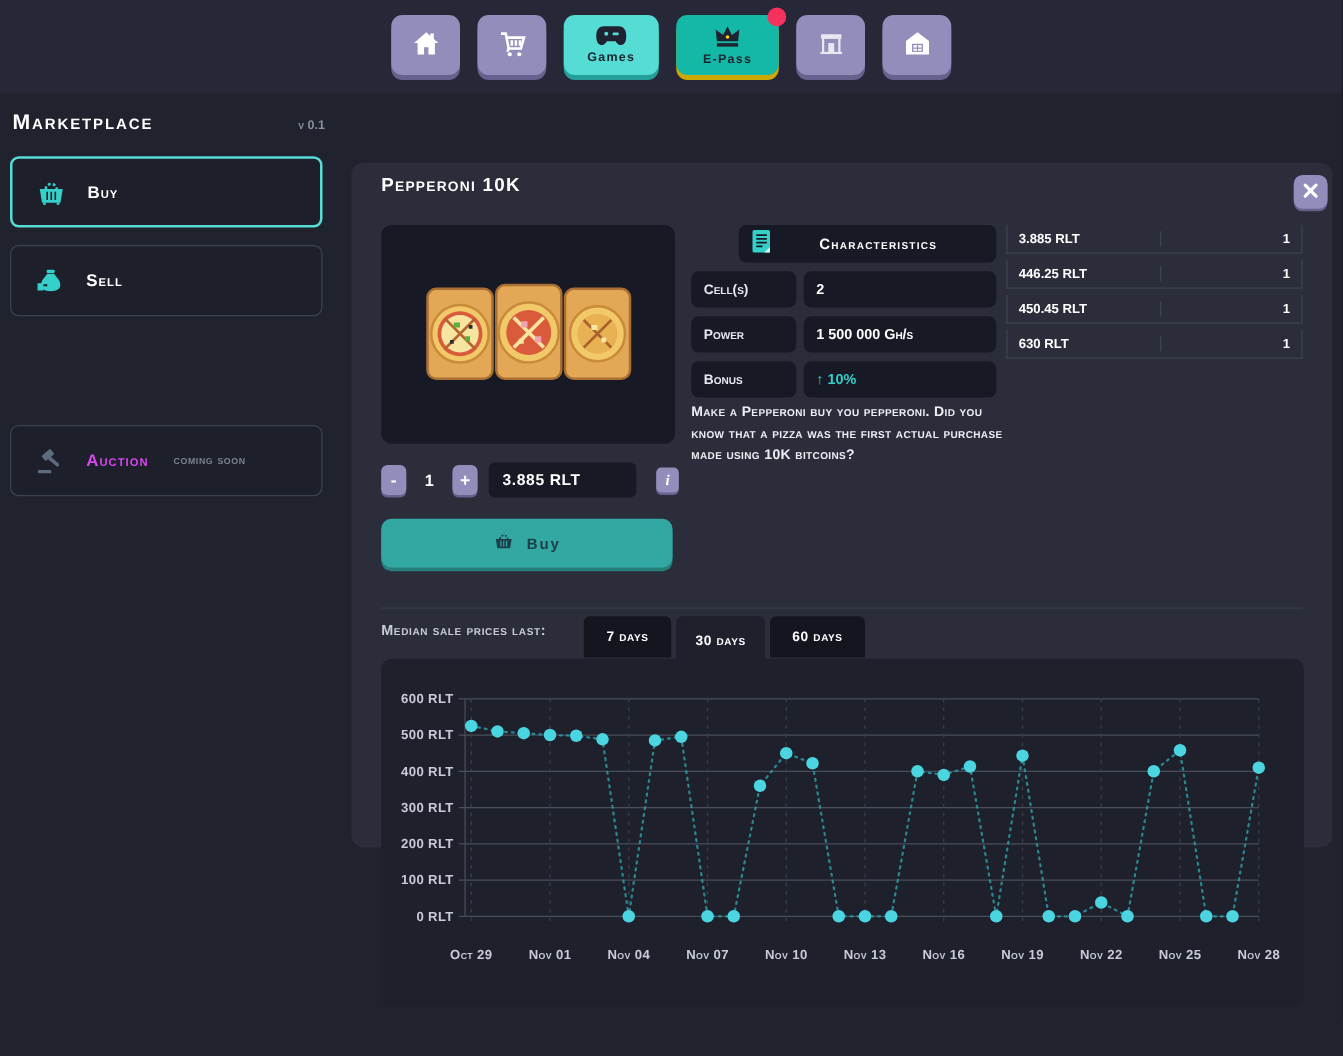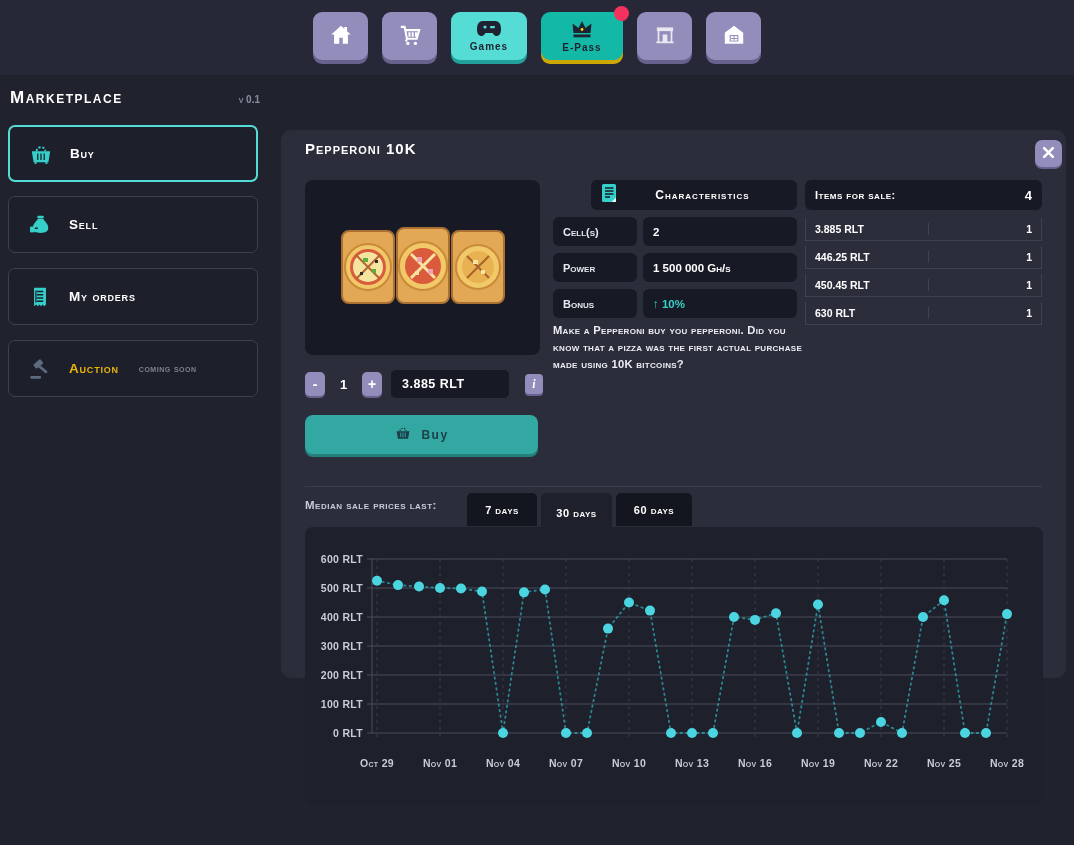--- a/index.html
+++ b/index.html
@@ -25,21 +25,21 @@
   
   .page{position:absolute;top:75px;left:0;right:0;bottom:0;background:#20222d;}
   .sb-header{position:absolute;top:13px;left:10px;width:250px;display:flex;justify-content:space-between;align-items:baseline;}
   .sb-title{font-size:17px;font-weight:bold;letter-spacing:1.5px;}
   .sb-version{font-size:10px;color:#8a8ea0;font-weight:bold;}
   .side-btn{position:absolute;left:8px;width:250px;height:57px;border-radius:7px;
     background:#1d202b;border:1px solid #3c4050;display:flex;align-items:center;cursor:pointer;padding-left:16px;gap:14px;}
   .side-btn.active{border:2px solid #56dcd6;}
   .side-label{font-size:13.5px;font-weight:bold;letter-spacing:.8px;}
   .side-note{font-size:10px;color:#7d8290;font-weight:bold;letter-spacing:.5px;margin-left:6px;}
-  .side-btn.disabled .side-label{color:#eab308;}
+  .side-btn.disabled .side-label{color:#d946ef;}
   .icon-box{width:30px;height:30px;display:flex;align-items:center;justify-content:center;}
   
   .main-panel{position:absolute;left:281px;top:55px;width:785px;height:548px;background:#2b2d3b;border-radius:10px;}
   .close-btn{position:absolute;top:10px;right:4px;width:27px;height:27px;border:0;border-radius:7px;
     background:#938dbb;box-shadow:0 2px 0 #67618d;cursor:pointer;display:flex;align-items:center;justify-content:center;}
   .item-title{position:absolute;left:24px;top:10px;font-size:15px;font-weight:bold;letter-spacing:1px;}
   .image-panel{position:absolute;left:24px;top:50px;width:235px;height:175px;background:#171a25;border-radius:8px;
     display:flex;align-items:center;justify-content:center;}
   
   .char-col{position:absolute;left:272px;top:50px;width:244px;}
@@ -182,30 +182,20 @@
         <svg width="26" height="26" viewBox="0 0 24 24">
           <rect x="9.5" y="3.5" width="6" height="2.4" rx="1" fill="#35d0ca"></rect>
           <path d="M10 6.5 H15 L16.8 8.8 C18.8 10.8 19.6 12.8 19.6 14.8 C19.6 17.8 17 19.3 12.5 19.3 C8 19.3 5.4 17.8 5.4 14.8 C5.4 12.8 6.2 10.8 8.2 8.8 Z" fill="#35d0ca"></path>
           <path d="M2.8 13.5 H7.2 V18.8 H2.8 Z" fill="#35d0ca"></path>
           <path d="M7.2 15 H10" stroke="#1d202b" stroke-width="1.4"></path>
         </svg>
       </span>
       <span class="side-label">Sell</span>
     </div>
 
-    <div class="side-btn" style="top:193px">
-      <span class="icon-box">
-        <svg width="26" height="26" viewBox="0 0 24 24">
-          <path d="M6.5 3.5 H17.5 V19 L16 20.5 L14.5 19 L13 20.5 L11.5 19 L10 20.5 L8.5 19 L6.5 20.5 Z" fill="#35d0ca"></path>
-          <path d="M9 7 H15 M9 10 H15 M9 13 H15 M9 16 H15" stroke="#1d202b" stroke-width="1.4"></path>
-          <path d="M8.2 6 V17" stroke="#1d202b" stroke-width="1.1"></path>
-        </svg>
-      </span>
-      <span class="side-label">My orders</span>
-    </div>
 
     <div class="side-btn disabled" style="top:265px">
       <span class="icon-box">
         <svg width="26" height="26" viewBox="0 0 24 24" fill="#5c6b7d">
           <rect x="6.2" y="4.8" width="8.5" height="5" rx="1" transform="rotate(-40 10.5 7.3)"></rect>
           <rect x="10" y="11" width="9.5" height="2.6" rx="1" transform="rotate(40 14.7 12.3)"></rect>
           <rect x="3" y="18.5" width="10" height="2.4" rx="1"></rect>
         </svg>
       </span>
       <span class="side-label">Auction</span>
@@ -278,24 +268,20 @@
         </div>
         <div class="char-row">
           <div class="cell char-label">Bonus</div>
           <div class="cell char-value bonus">↑ 10%</div>
         </div>
       </div>
 
       <div class="description">Make a Pepperoni buy you pepperoni. Did you know that a pizza was the first actual purchase made using 10K bitcoins?</div>
 
       <div class="sale-col">
-        <div class="cell sale-header">
-          <span class="sale-header-label">Items for sale:</span>
-          <span class="sale-count">4</span>
-        </div>
         <div class="sale-row">
           <span>3.885 RLT</span>
           <span class="vdiv"></span>
           <span>1</span>
         </div>
         <div class="sale-row">
           <span>446.25 RLT</span>
           <span class="vdiv"></span>
           <span>1</span>
         </div>

